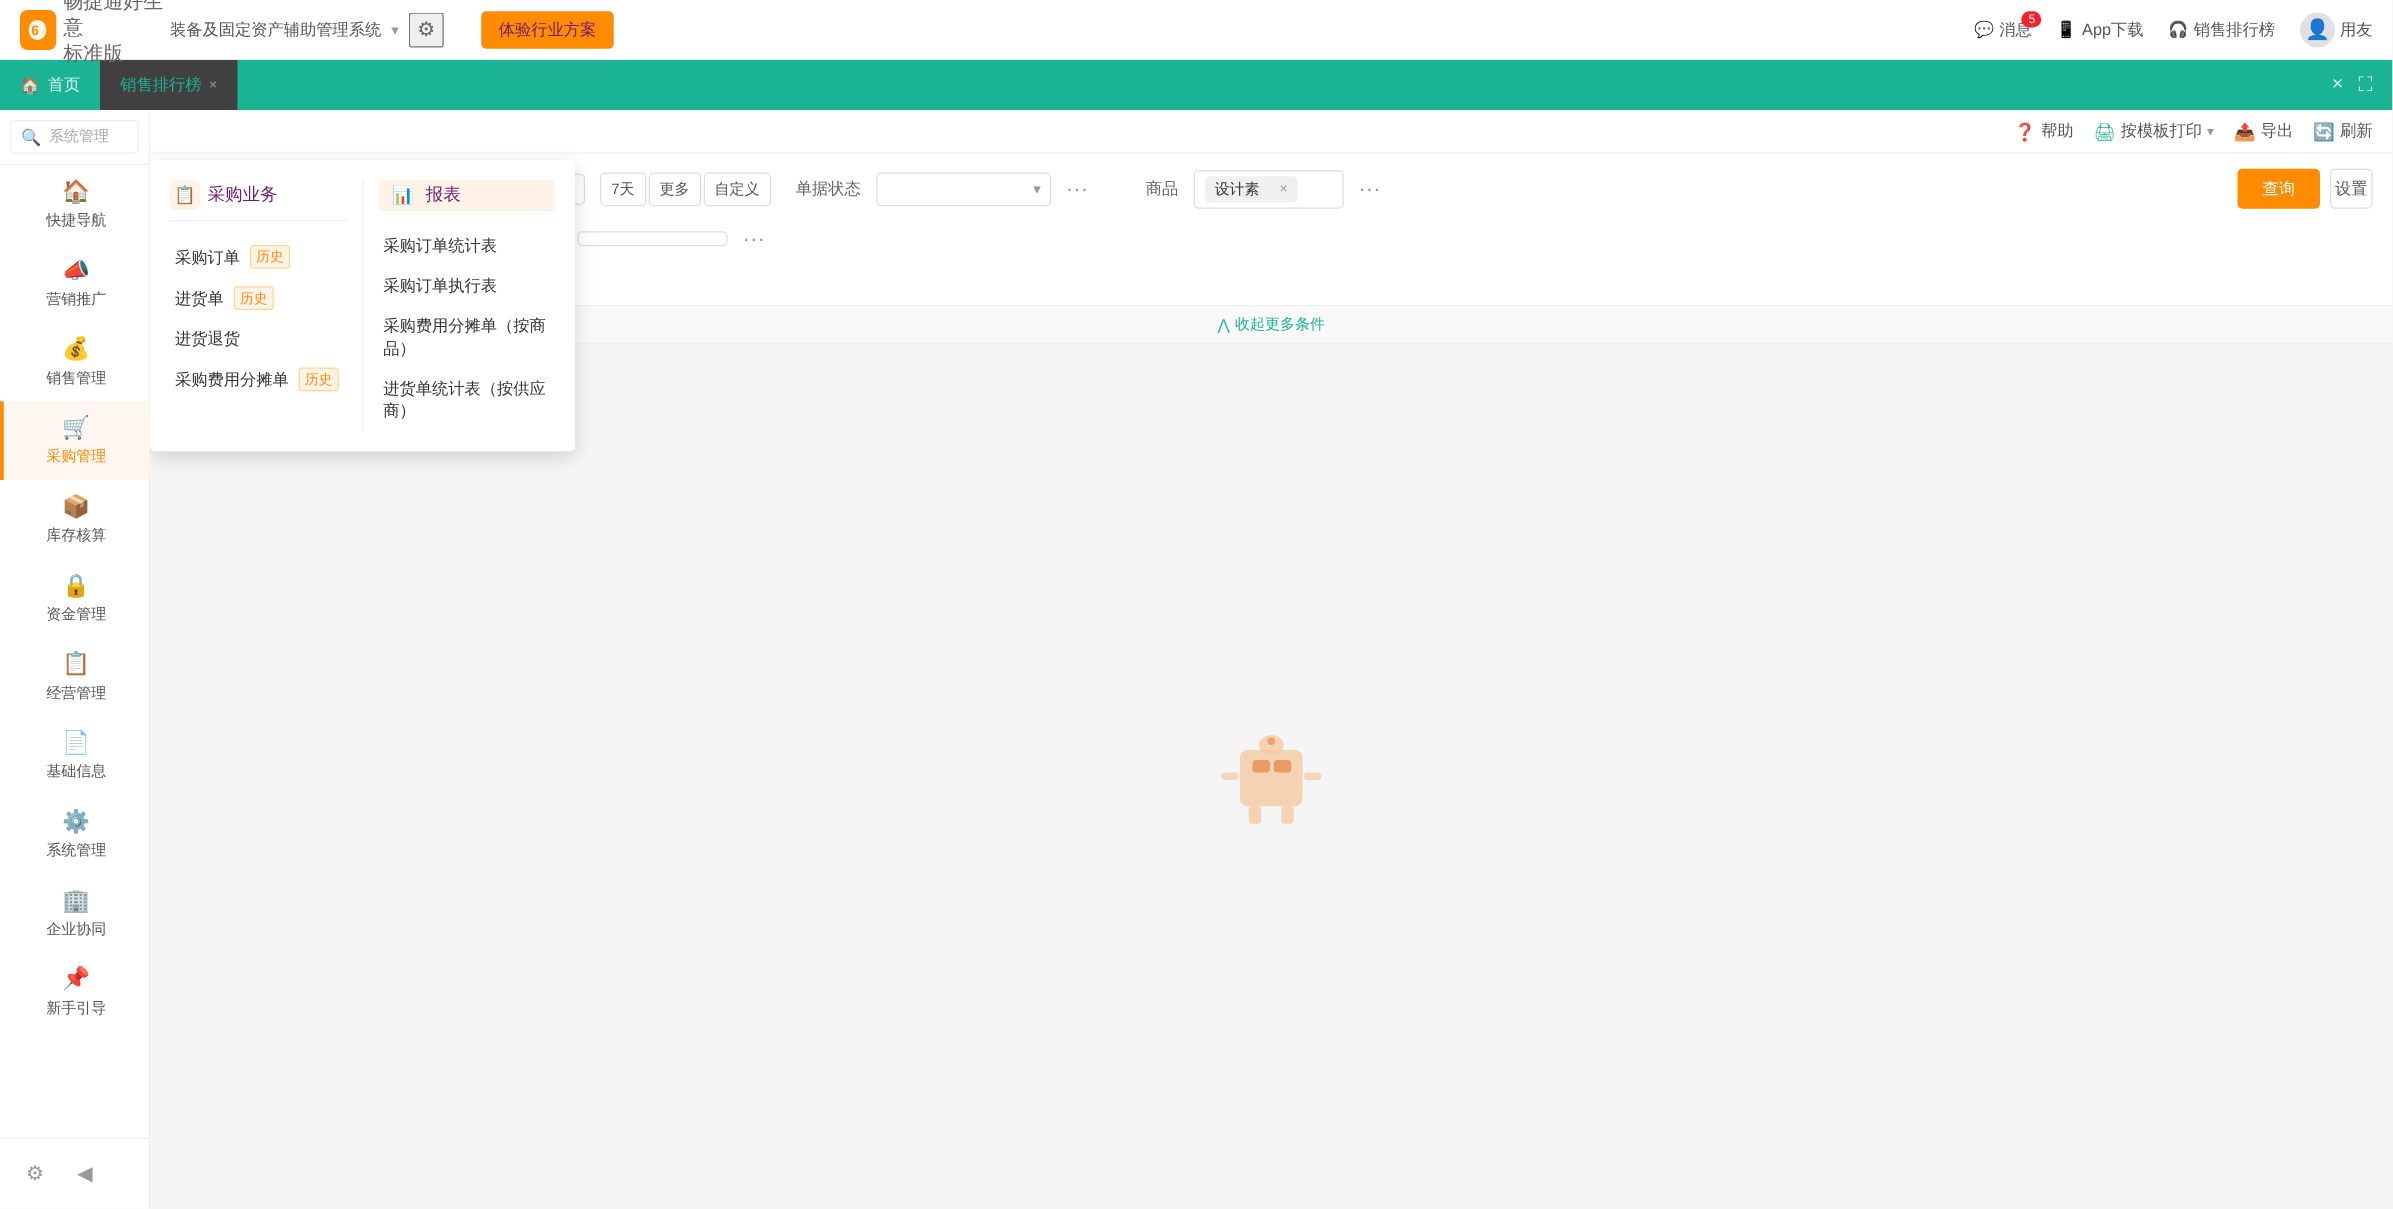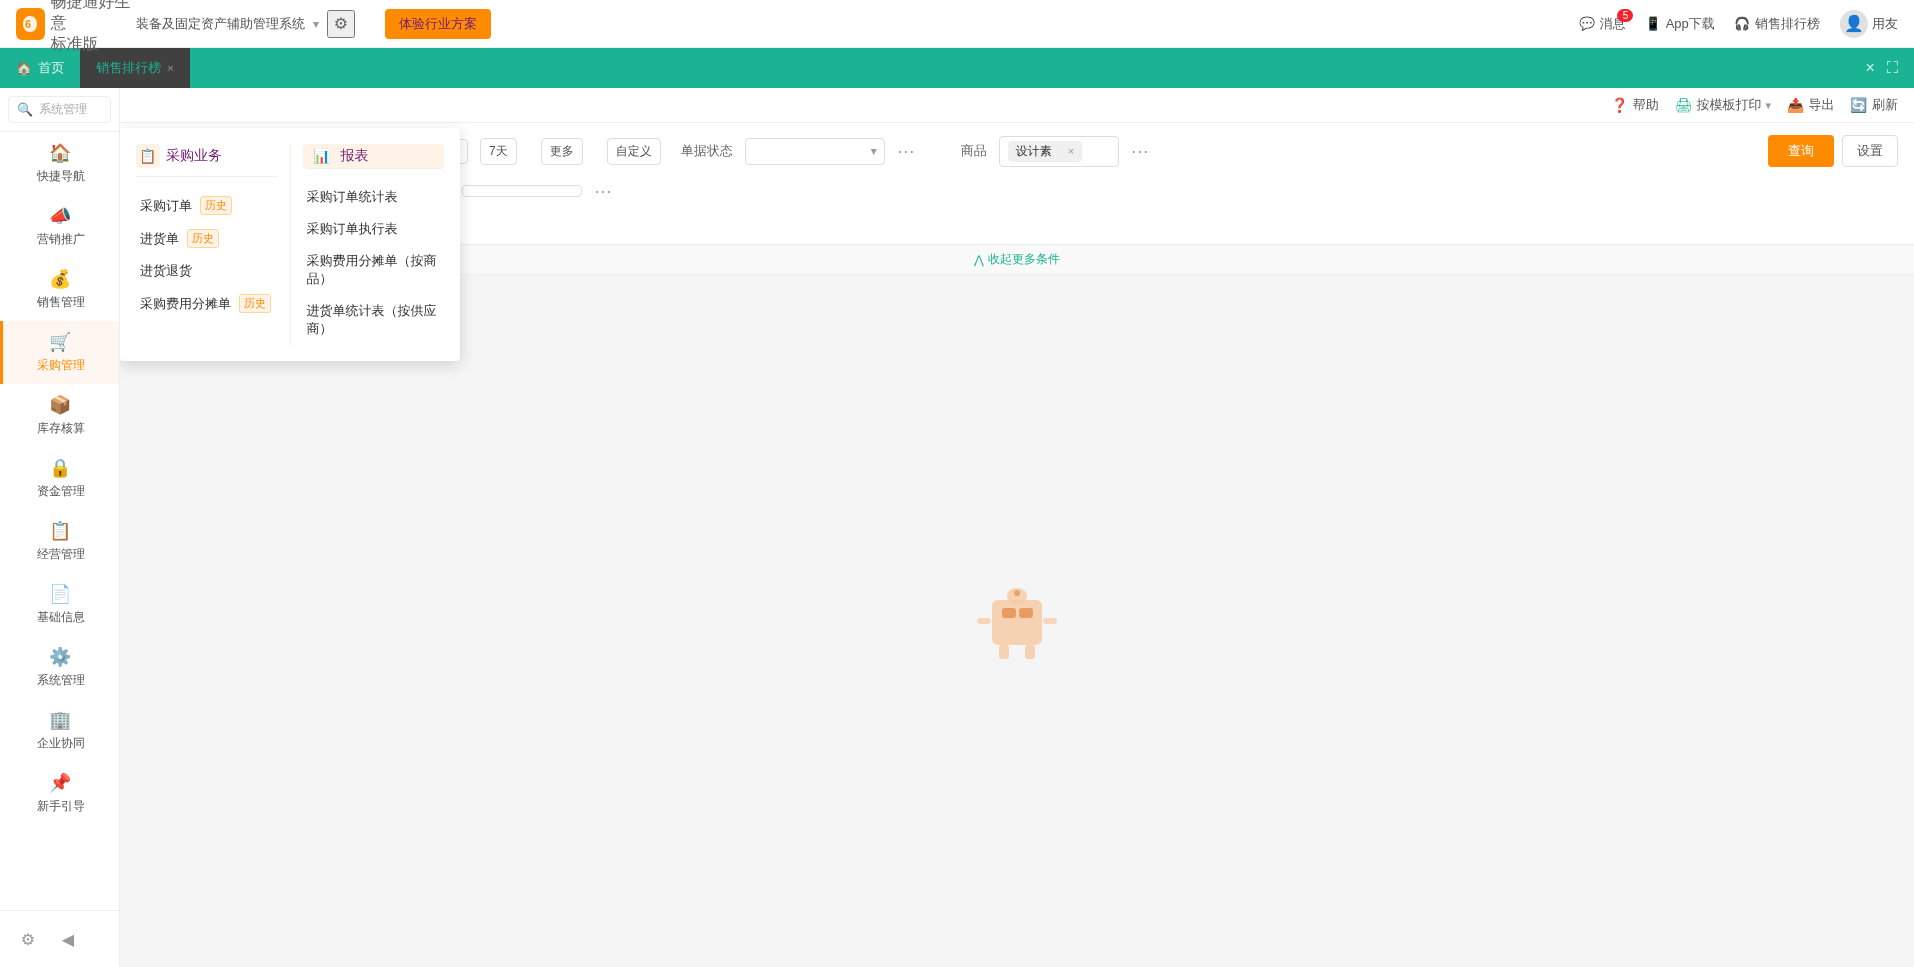--- a/index.html
+++ b/index.html
@@ -237,21 +237,21 @@
       gap: 6px;
       border: 1px solid #ddd;
       border-radius: 4px;
       padding: 4px 10px;
       background: #fff;
       min-width: 260px;
     }
     .filter-date-range span { color: #333; font-size: 13px; }
     .filter-quick-btns {
       display: flex;
-      gap: 24px;
+      gap: 2px;
     }
     .quick-btn {
       padding: 4px 8px;
       border: 1px solid #ddd;
       border-radius: 4px;
       cursor: pointer;
       font-size: 12px;
       color: #555;
       background: #fff;
     }
@@ -307,21 +307,21 @@
       border: none;
       padding: 7px 20px;
       border-radius: 4px;
       cursor: pointer;
       font-size: 13px;
     }
     .btn-default {
       background: #fff;
       color: #555;
       border: 1px solid #ddd;
-      padding: 6px 14px;
+      padding: 6px 3px;
       border-radius: 4px;
       cursor: pointer;
       font-size: 13px;
     }
     .collapse-row {
       display: flex;
       justify-content: center;
       padding: 6px 0;
       background: #f9f9f9;
       border-bottom: 1px solid #eee;

